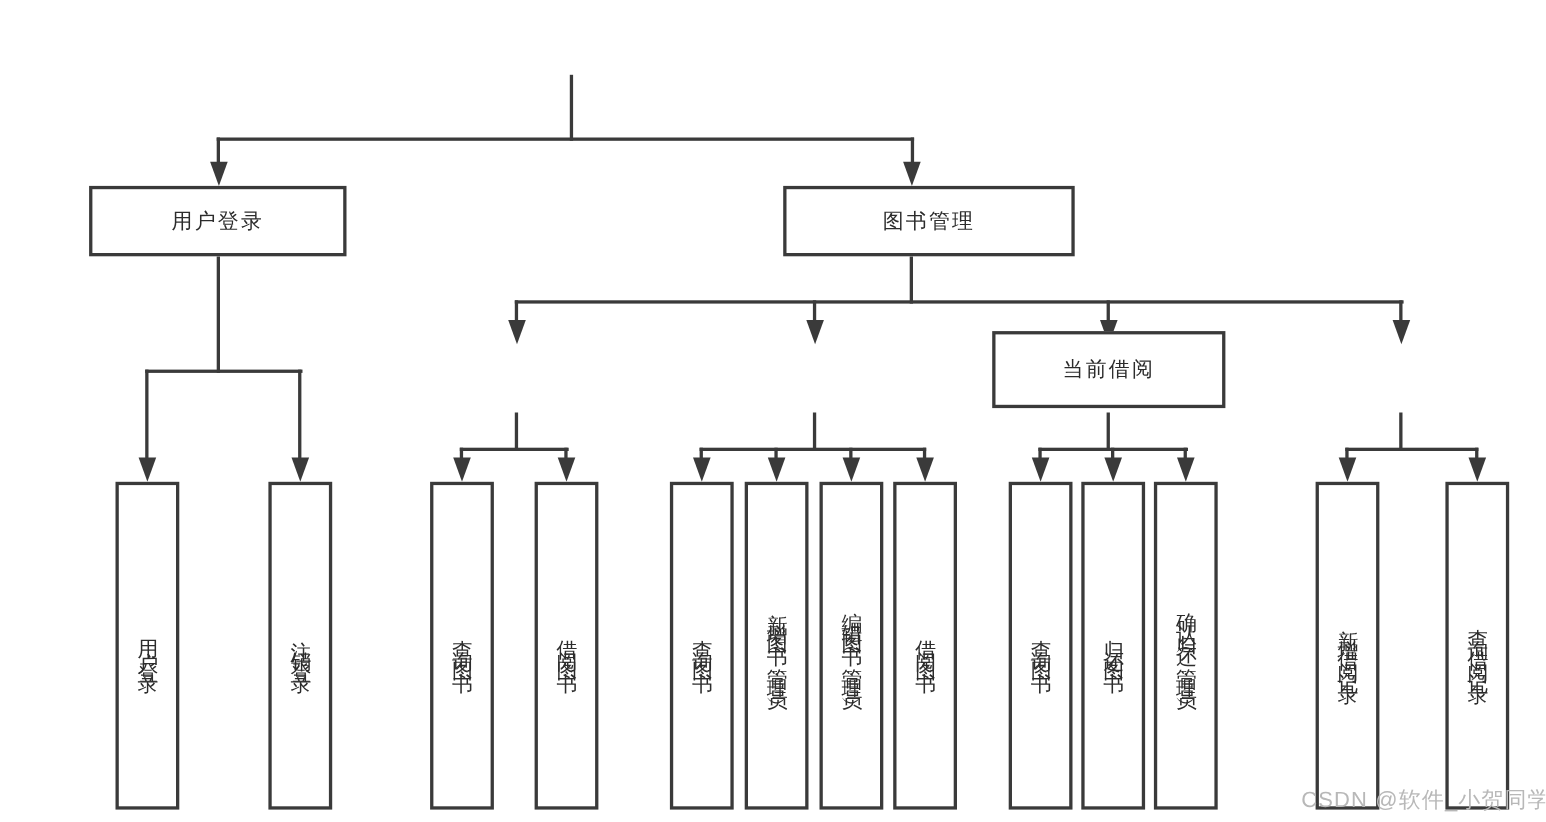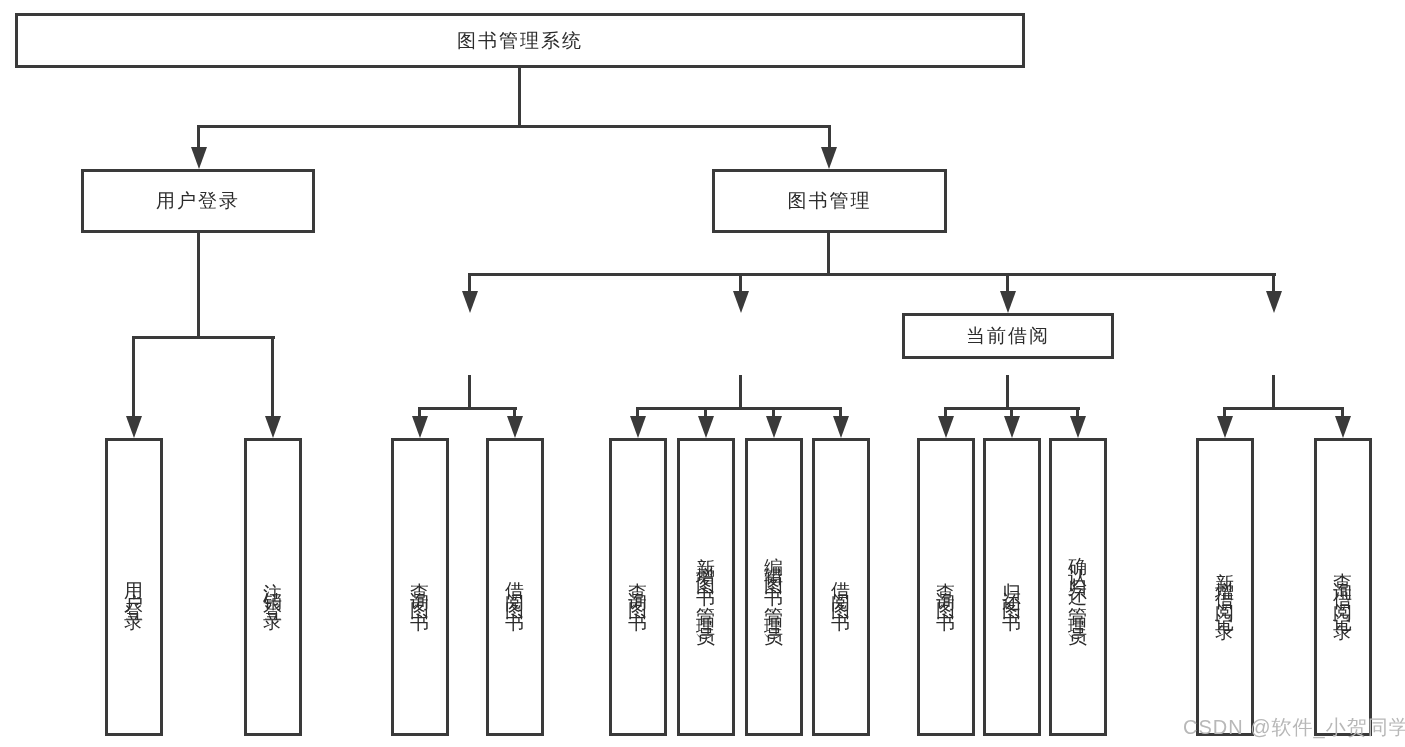--- a/index.html
+++ b/index.html
@@ -81,32 +81,29 @@
       <div class="arrow" style="left: 698px; top: 416px;"></div>
       <div class="arrow" style="left: 766px; top: 416px;"></div>
       <div class="arrow" style="left: 833px; top: 416px;"></div>
       <div class="arrow" style="left: 938px; top: 416px;"></div>
       <div class="arrow" style="left: 1004px; top: 416px;"></div>
       <div class="arrow" style="left: 1070px; top: 416px;"></div>
       <div class="arrow" style="left: 1217px; top: 416px;"></div>
       <div class="arrow" style="left: 1335px; top: 416px;"></div>
     </div>
 
-  <div class="box hbox" style="left:15px;top:13px;width:1010px;height:55px">
-    <span>图书管理系统</span>
-  </div>
 
   <div class="box hbox" style="left:81px;top:169px;width:234px;height:64px">
     <span>用户登录</span>
   </div>
-  <div class="box hbox" style="left:712px;top:169px;width:235px;height:64px">
+  <div class="box hbox" style="left:712px;top:169px;width:265px;height:64px">
     <span>图书管理</span>
   </div>
 
-  <div class="box hbox" style="left:902px;top:313px;width:212px;height:46px">
+  <div class="box hbox" style="left:902px;top:301px;width:212px;height:70px">
     <span>当前借阅</span>
   </div>
 
   <div class="box vbox" style="left:105px">
     <span class="vtext">用户登录</span>
   </div>
   <div class="box vbox" style="left:244px">
     <span class="vtext">注销登录</span>
   </div>
 

